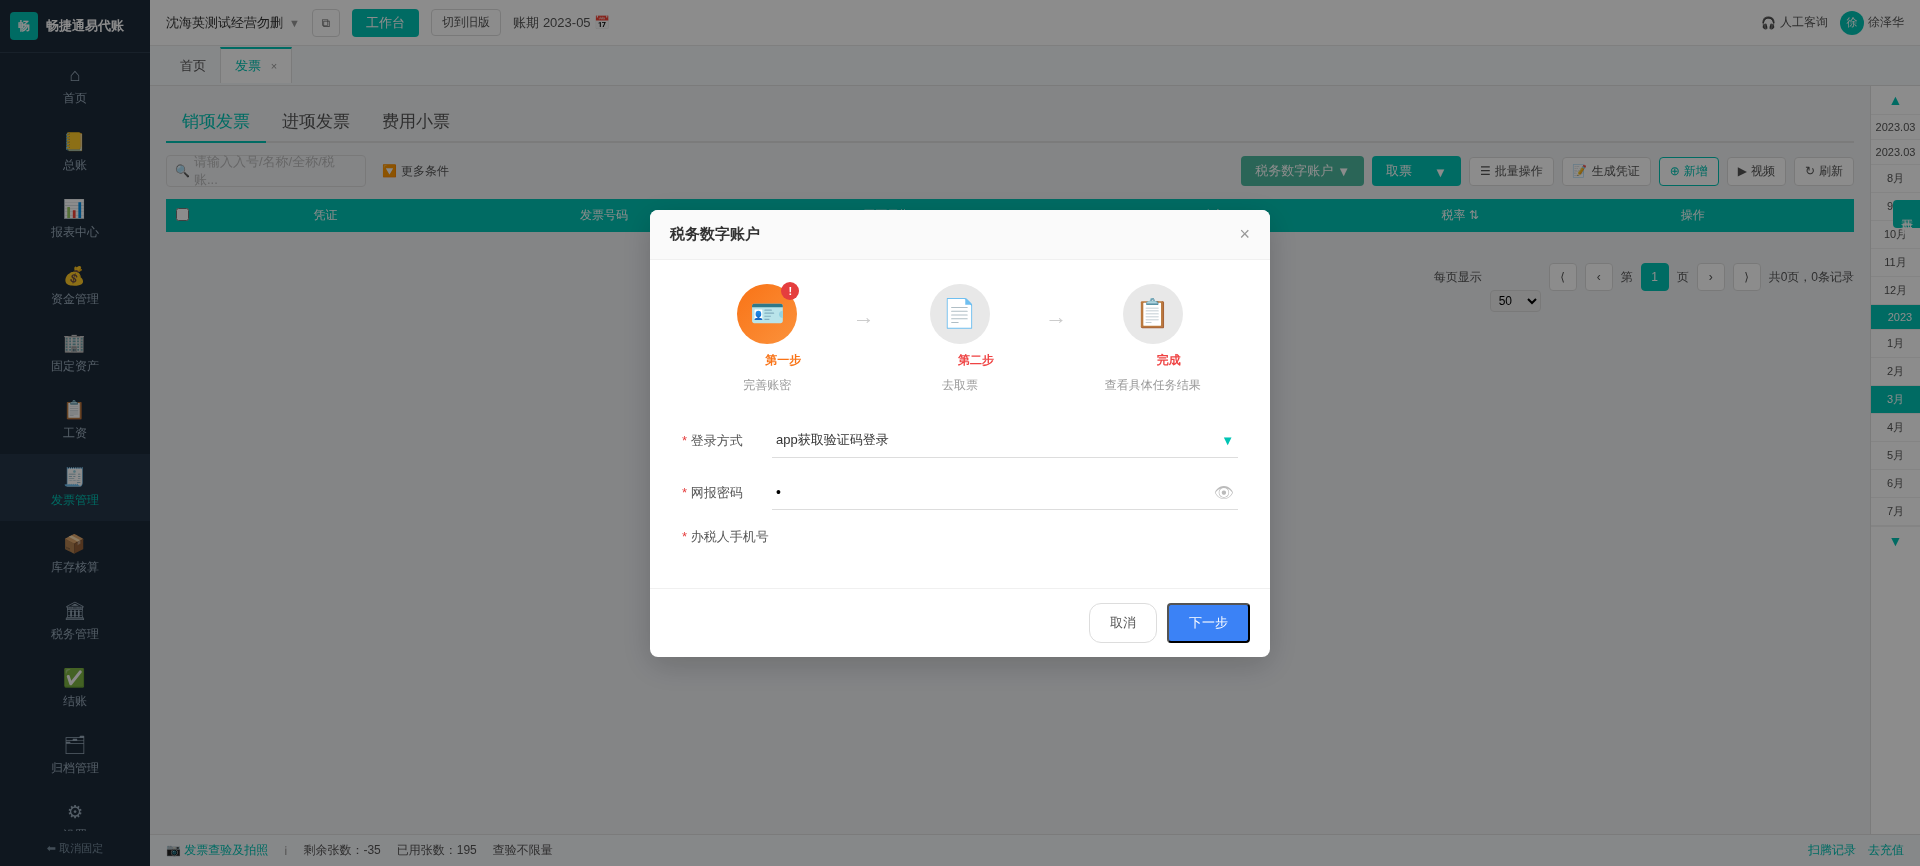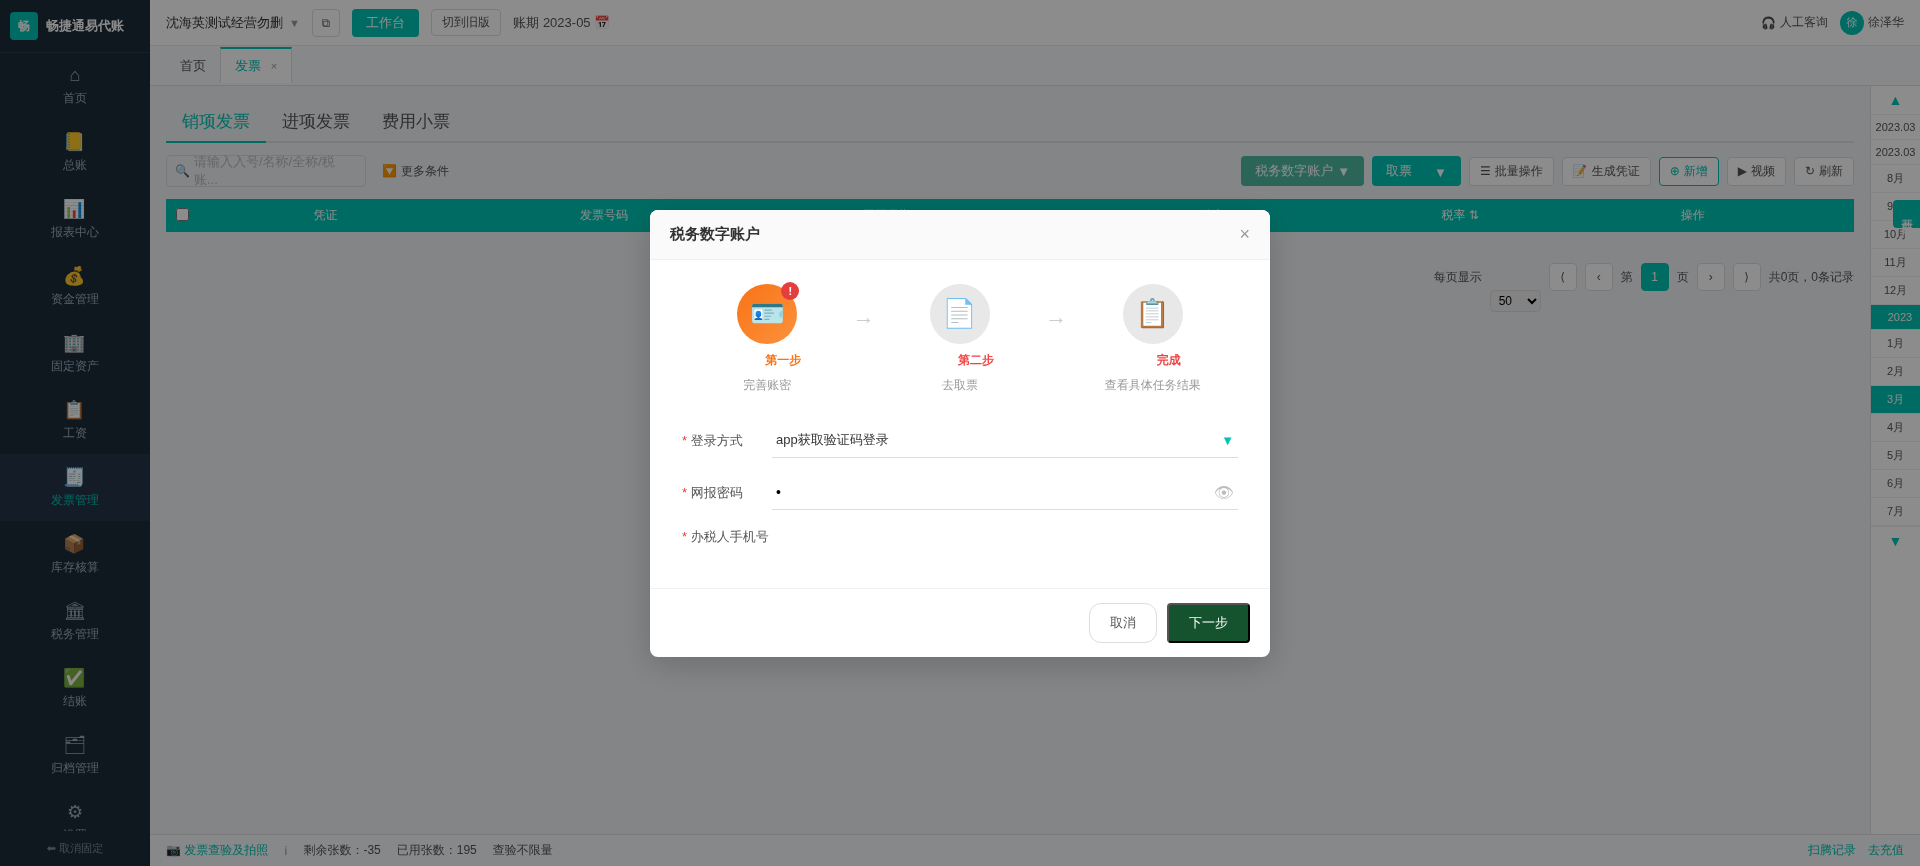--- a/index.html
+++ b/index.html
@@ -109,21 +109,21 @@
     .form-row { display: flex; align-items: center; margin-bottom: 18px; }
     .form-label { width: 90px; font-size: 13px; color: #555; flex-shrink: 0; }
     .form-control { flex: 1; height: 34px; border: none; border-bottom: 1px solid #ddd; display: flex; align-items: center; justify-content: space-between; font-size: 13px; color: #333; cursor: pointer; padding: 0 4px; }
     .form-control-text { color: #333; }
     .form-input-wrap { flex: 1; border-bottom: 1px solid #ddd; display: flex; align-items: center; height: 34px; padding: 0 4px; }
     .password-eye { color: #bbb; cursor: pointer; font-size: 16px; }
     .form-placeholder { color: #bbb; font-size: 13px; }
 
     
     .btn-cancel { background: #fff; border: 1px solid #ddd; padding: 10px 20px; border-radius: 12px; font-size: 13px; cursor: pointer; color: #555; }
-    .btn-next { background: #14532d; color: #fff; padding: 3px 20px; border-radius: 4px; font-size: 13px; cursor: not-allowed; }
+    .btn-next { background: #3b82f6; color: #fff; padding: 3px 20px; border-radius: 4px; font-size: 13px; cursor: not-allowed; }
 
     
     .open-account-btn { position: fixed; right: 0; top: 200px; background: #00c4b4; color: #fff; writing-mode: vertical-lr; padding: 10px 5px; font-size: 12px; cursor: pointer; border-radius: 4px 0 0 4px; letter-spacing: 2px; z-index: 100; }
   </style>
 </head>
 <body>
 
 <div class="app-container">
 
   <div class="sidebar">

